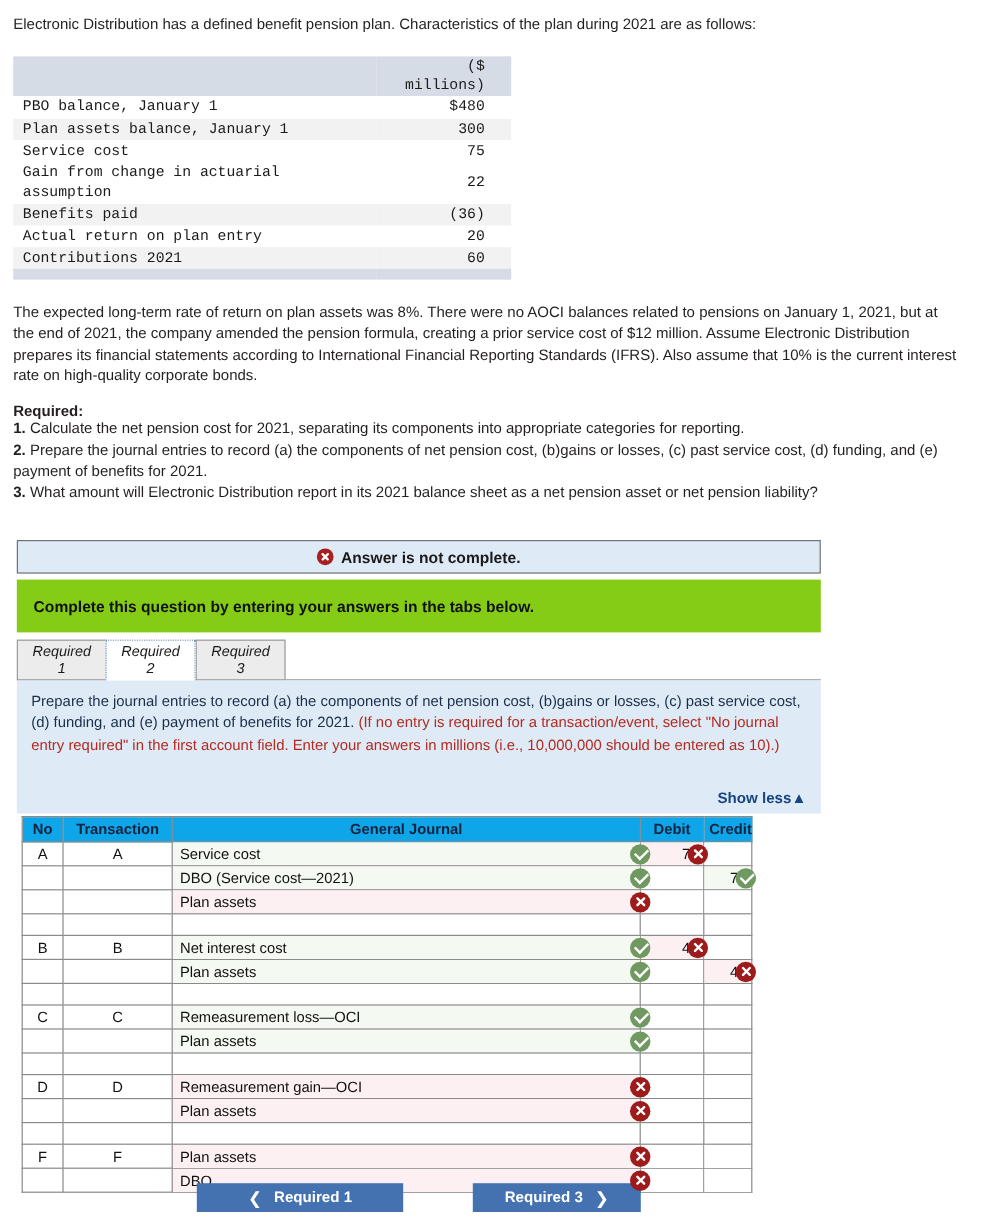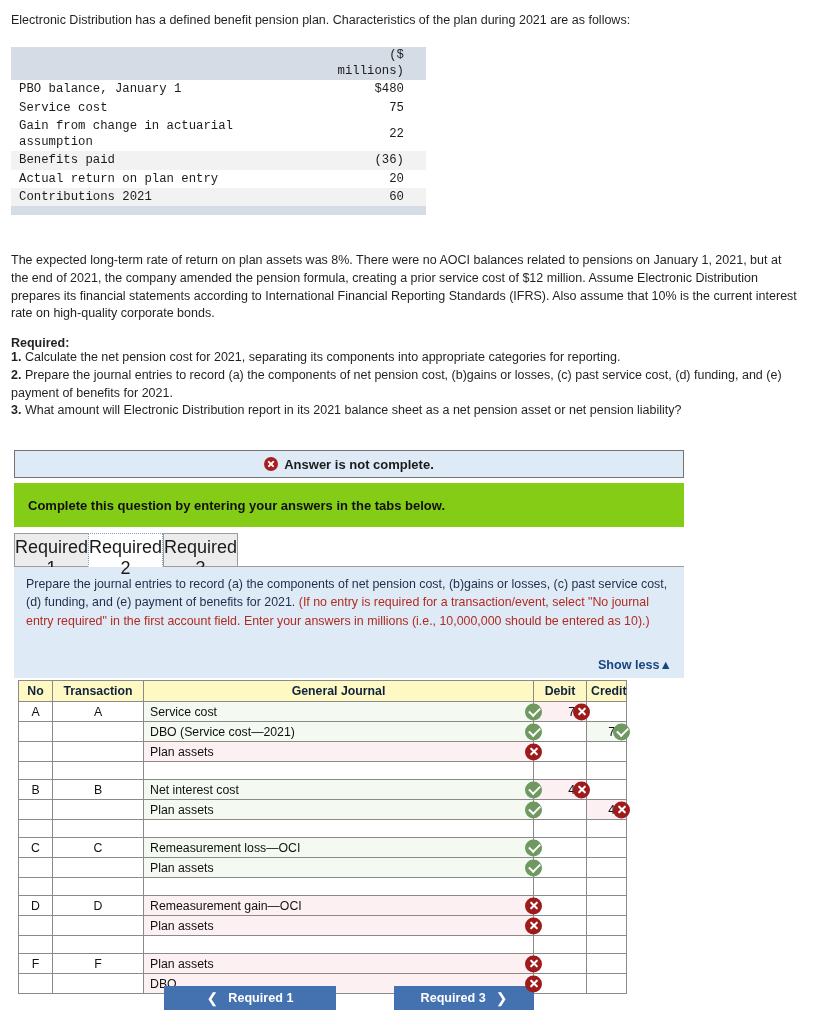--- a/index.html
+++ b/index.html
@@ -77,22 +77,22 @@
   .tabstrip {
     position: absolute; left: 14px; top: 533px; width: 670px; height: 34px;
   }
   .tabstrip .rule {
     position: absolute; left: 0; bottom: 0; width: 670px; height: 1px;
     background: #9c9c9c;
   }
   .tab {
     position: absolute; top: 0; height: 34px; width: 75px;
     border: 1px solid #9c9c9c; background: #ececec;
-    font-size: 18px; text-align: center; line-height: 1.15;
-    padding-top: 3px; color: #1a1a1a;
+    font-size: 12px; text-align: center; line-height: 1.15;
+    padding-top: 3px; color: #1a1a1a; font-style: italic;
   }
   .tab.active {
     background: #ffffff; border: 1px dotted #7a9ec8;
     border-bottom: 1px solid #fff; z-index: 3;
   }
   #tab0 { left: 0; }
   #tab1 { left: 74px; }
   #tab2 { left: 149px; }
 
   
@@ -113,21 +113,21 @@
   .journal {
     position: absolute; left: 18px; top: 680px;
     width: 608px; border-collapse: collapse; table-layout: fixed;
     font-size: 12.3px; color: #111;
   }
   .journal th, .journal td {
     border: 1px solid #8a8a8a; height: 20px; padding: 0 4px;
     vertical-align: middle;
   }
   .journal th {
-    background: #fef9c3; font-weight: bold; text-align: center;
+    background: #0ea5e9; font-weight: bold; text-align: center;
     color: #11223d; height: 21px;
   }
   .c-no   { width: 34px; }
   .c-tx   { width: 91px; }
   .c-gj   { width: 390px; }
   .c-deb  { width: 53px; }
   .c-cre  { width: 40px; }
   .journal td.no, .journal td.tx { text-align: center; }
   .journal td.gj { text-align: left; position: relative; padding-left: 6px; }
   .journal td.gj.indent { }
@@ -184,20 +184,24 @@
       <tr class="hdr">
         <td class="lbl"></td>
         <td class="num hdr-two">
           <div>($</div>
           <div>millions)</div>
         </td>
       </tr>
       <tr class="plain">
         <td class="lbl">PBO balance, January 1</td>
         <td class="num">$480</td>
+      </tr>
+      <tr class="alt">
+        <td class="lbl">Plan assets balance, January 1</td>
+        <td class="num">300</td>
       </tr>
       <tr class="plain">
         <td class="lbl">Service cost</td>
         <td class="num">75</td>
       </tr>
       <tr class="plain">
         <td class="lbl">Gain from change in actuarial assumption</td>
         <td class="num">22</td>
       </tr>
       <tr class="alt">

